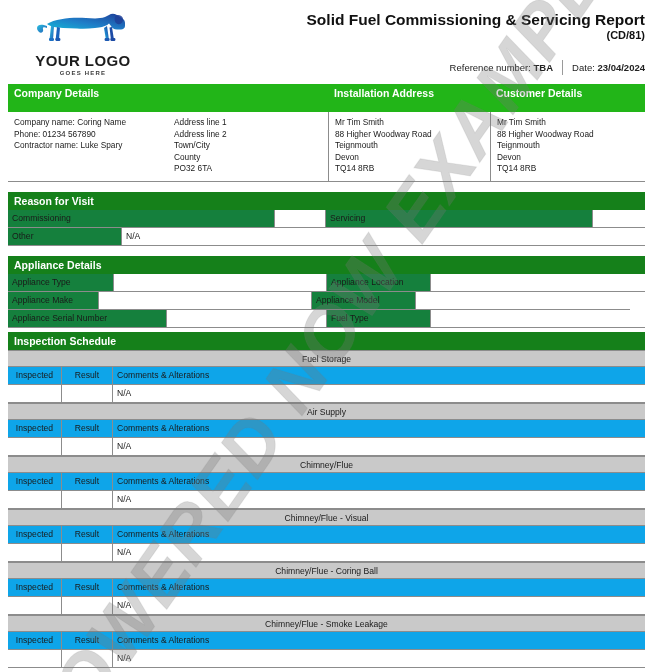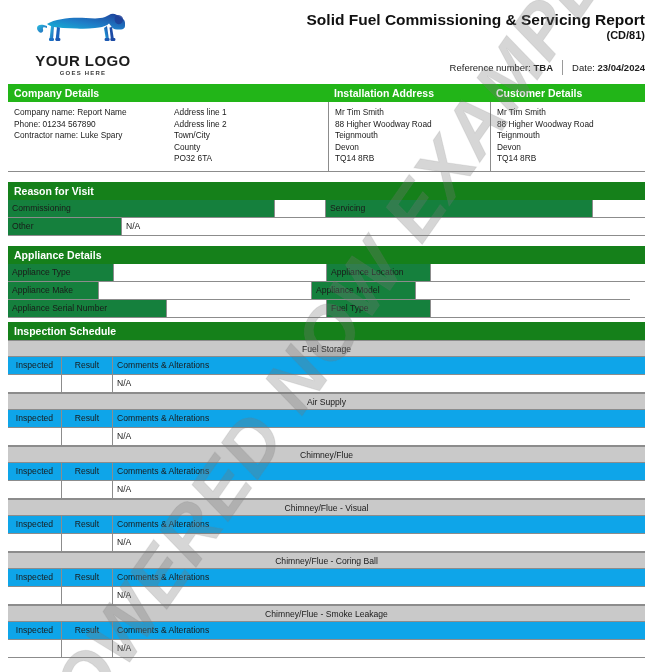--- a/index.html
+++ b/index.html
@@ -151,21 +151,21 @@
     white-space: nowrap;
   }
   .cell.grey  { background: #15803d; }
   .cell.lgrey { background: #0ea5e9; }
   .cell.white { background: #ffffff; }
   .cell.bordL { border-left: 1px solid #8c8c8c; }
   .cell.bordR { border-right: 1px solid #8c8c8c; }
   .cell.ctr   { text-align: center; }
 
   
-  .cd-head { display: flex; height: 18px; justify-content: center; }
+  .cd-head { display: flex; height: 28px; justify-content: center; }
   .cd-head > div {
     background: #22b518;
     color: #fff;
     font-size: 10.5px;
     font-weight: bold;
     padding: 4px 6px;
     box-sizing: border-box;
     line-height: 10px;
   }
   .cd-body { display: flex; border-bottom: 1px solid #8c8c8c; }
@@ -258,21 +258,21 @@
   </div>
 
   <div class="band">
     <div class="cd-head">
       <div style="width:320px">Company Details</div>
       <div style="width:162px">Installation Address</div>
       <div style="width:155px">Customer Details</div>
     </div>
     <div class="cd-body">
       <div style="width:160px">
-        <div>Company name: Report Name</div>
+        <div>Company name: Coring Name</div>
         <div>Phone: 01234 567890</div>
         <div>Contractor name: Luke Spary</div>
       </div>
       <div style="width:160px">
         <div>Address line 1</div>
         <div>Address line 2</div>
         <div>Town/City</div>
         <div>County</div>
         <div>PO32 6TA</div>
       </div>

